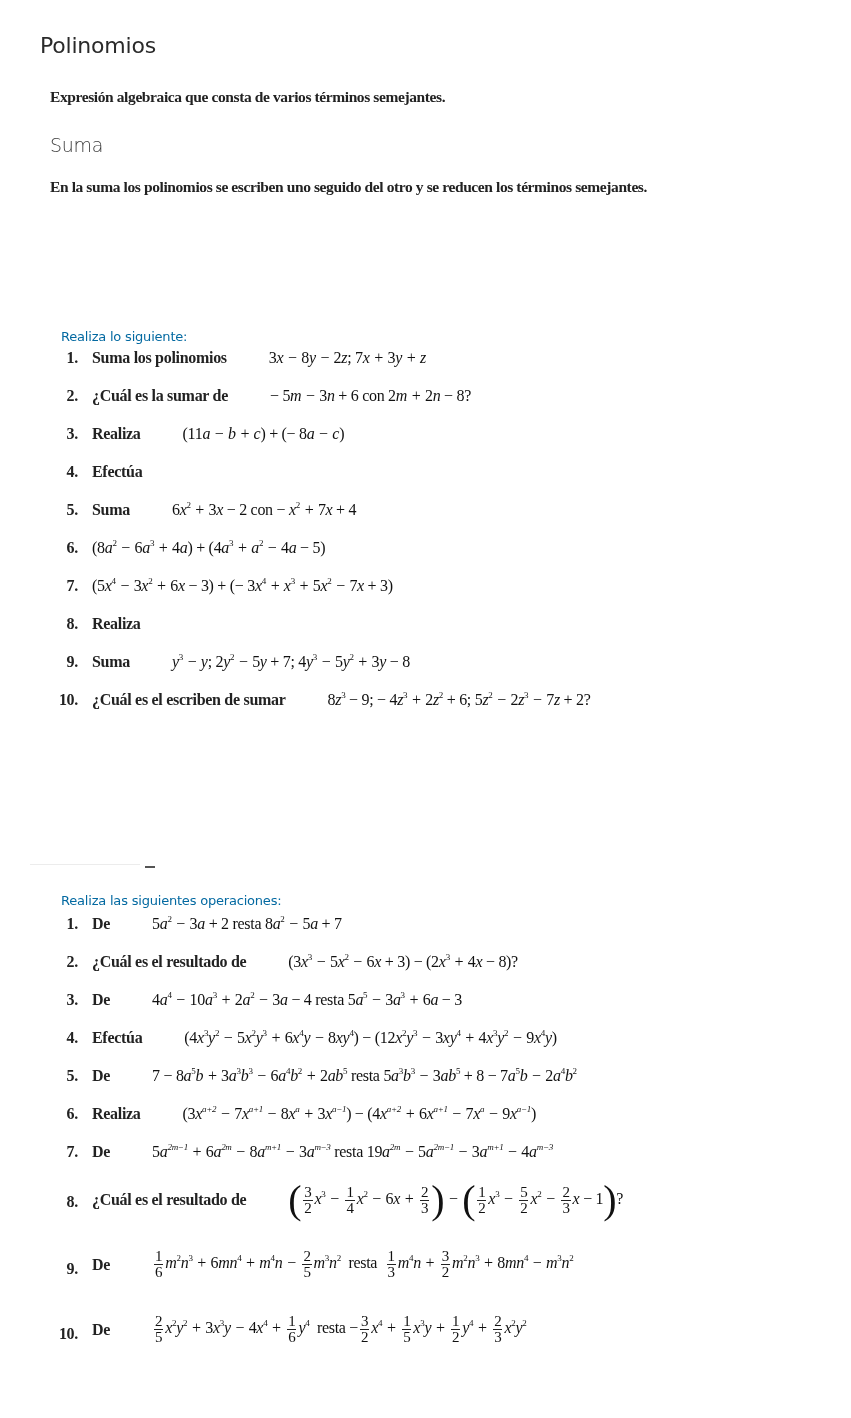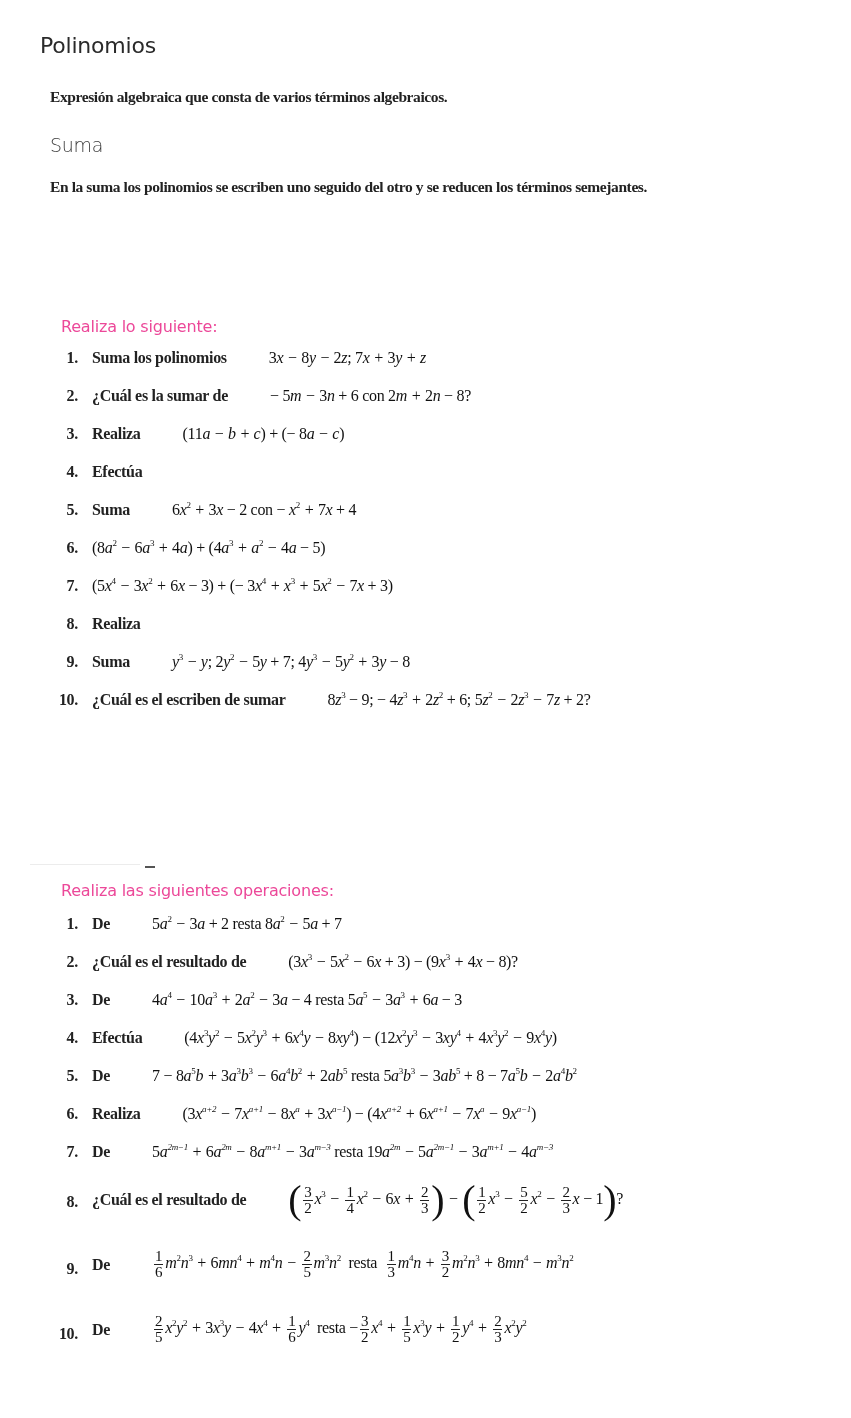--- a/index.html
+++ b/index.html
@@ -17,22 +17,23 @@
     position: absolute; left: 50px; font-size: 15.5px; font-weight: bold;
     letter-spacing: -0.4px; color: #222;
   }
   .h2 {
     position: absolute; left: 50px; top: 134px;
     font-size: 19px; font-family: "DejaVu Sans", sans-serif; color: #3a3a3a;
     font-weight: 300; letter-spacing: -0.3px;
   }
   .section-title {
     position: absolute; left: 61px;
-    font-family: "DejaVu Sans", sans-serif; font-size: 16px; color: #ec4899;
+    font-family: "DejaVu Sans", sans-serif; font-size: 13px; color: #0369a1;
     letter-spacing: -0.2px;
+    margin-top: 12px;
   }
   .item {
     position: absolute; left: 0; width: 851px;
     font-size: 16px; font-weight: bold; color: #222; white-space: nowrap;
     letter-spacing: -0.3px;
   }
   .num { position: absolute; text-align: right; width: 30px; left: 48px; }
   .txt { position: absolute; left: 92px; display: flex; align-items: center; gap: 36px; }
   .txt .lbl { margin-right: 6px; }
   .math { font-style: italic; font-weight: normal; color: #111; }
@@ -42,21 +43,21 @@
   .frac .fn { font-size: 15px; padding: 0 1px; border-bottom: 1px solid #222; }
   .frac .fd { font-size: 15px; padding: 0 1px; }
   .big-paren { font-size: 40px; font-weight: 200; font-style: normal; line-height: 1; vertical-align: middle; }
   .mark { position: absolute; left: 145px; top: 866px; width: 10px; height: 2px; background: #555; }
   .faint { position: absolute; left: 30px; top: 864px; width: 110px; height: 1px; background: #ececec; }
 </style>
 </head>
 <body>
 
 <div class="h1">Polinomios</div>
-<div class="p" style="top:88px;">Expresión algebraica que consta de varios términos algebraicos.</div>
+<div class="p" style="top:88px;">Expresión algebraica que consta de varios términos semejantes.</div>
 <div class="h2">Suma</div>
 <div class="p" style="top:178px;">En la suma los polinomios se escriben uno seguido del otro y se reducen los términos semejantes.</div>
 
 <div class="section-title" style="top:317px;">Realiza lo siguiente:</div>
 
 <div>
 
   <div class="item" style="top:349px;">
     <span class="num">1.</span>
     <span class="txt">
@@ -146,21 +147,21 @@
     <span class="txt">
         <span class="lbl">De</span>
       <span class="math"><span class="n">5</span>a<sup class="n">2</sup> − <span class="n">3</span>a <span class="n">+ 2</span> <span class="n">resta</span> <span class="n">8</span>a<sup class="n">2</sup> − <span class="n">5</span>a <span class="n">+ 7</span></span>
     </span>
   </div>
 
   <div class="item" style="top:953px;">
     <span class="num">2.</span>
     <span class="txt">
         <span class="lbl">¿Cuál es el resultado de</span>
-      <span class="math"><span class="n">(3</span>x<sup class="n">3</sup> − <span class="n">5</span>x<sup class="n">2</sup> − <span class="n">6</span>x <span class="n">+ 3) − (9</span>x<sup class="n">3</sup> + <span class="n">4</span>x <span class="n">− 8)?</span></span>
+      <span class="math"><span class="n">(3</span>x<sup class="n">3</sup> − <span class="n">5</span>x<sup class="n">2</sup> − <span class="n">6</span>x <span class="n">+ 3) − (2</span>x<sup class="n">3</sup> + <span class="n">4</span>x <span class="n">− 8)?</span></span>
     </span>
   </div>
 
   <div class="item" style="top:991px;">
     <span class="num">3.</span>
     <span class="txt">
         <span class="lbl">De</span>
       <span class="math"><span class="n">4</span>a<sup class="n">4</sup> − <span class="n">10</span>a<sup class="n">3</sup> + <span class="n">2</span>a<sup class="n">2</sup> − <span class="n">3</span>a <span class="n">− 4</span> <span class="n">resta</span> <span class="n">5</span>a<sup class="n">5</sup> − <span class="n">3</span>a<sup class="n">3</sup> + <span class="n">6</span>a <span class="n">− 3</span></span>
     </span>
   </div>

